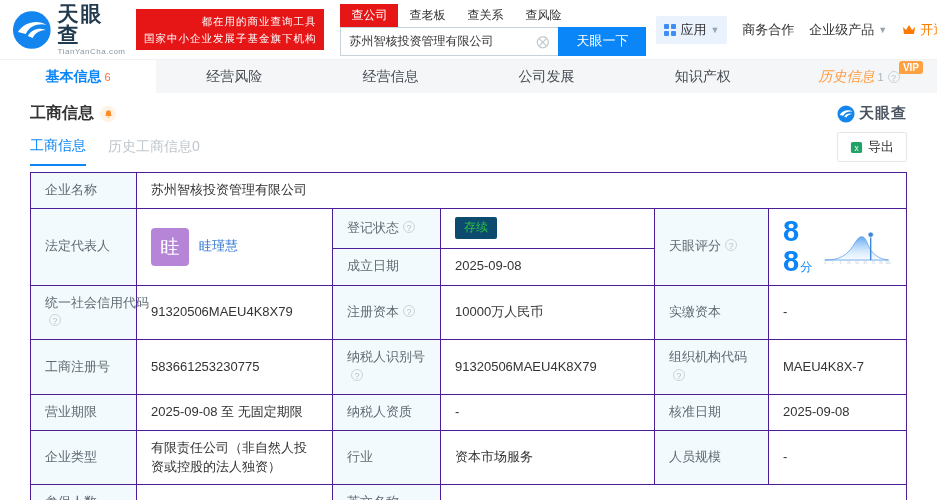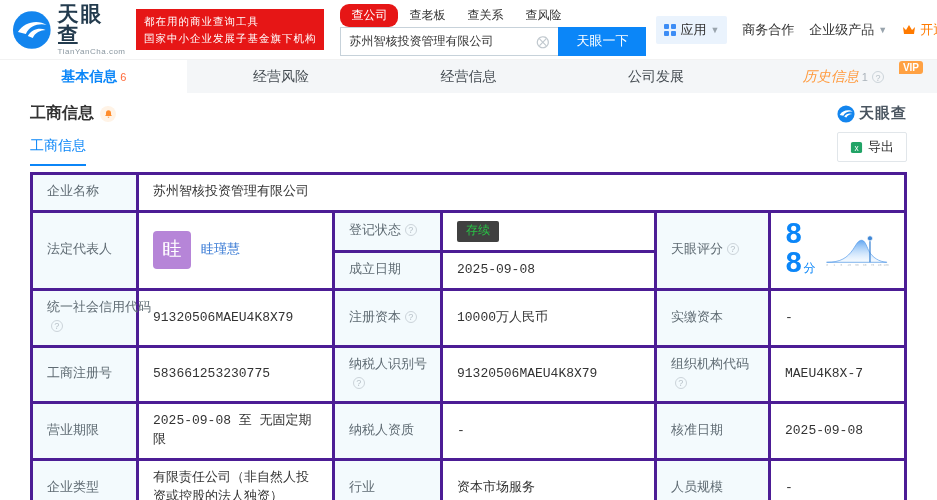--- a/index.html
+++ b/index.html
@@ -7,24 +7,24 @@
     font-family:"Liberation Sans","DejaVu Sans",sans-serif; color:#333; }
 
   
   .hdr { height:60px; display:flex; align-items:center; padding:0 12px; gap:10px;
          background:#fff; border-bottom:1px solid #f2f2f2; }
   .logo { display:flex; align-items:center; gap:6px; cursor:pointer; }
   .logo-txt { line-height:1; }
   .logo-name { font-size:21px; font-weight:bold; color:#233b4e; letter-spacing:2px; }
   .logo-dom { font-size:8px; color:#8a97a0; margin-top:3px; letter-spacing:.5px; }
   .slogan { background:#e61616; color:#fff; font-size:10.5px; line-height:1.6;
-            padding:4px 8px; text-align:left; white-space:nowrap; letter-spacing:1px; }
+            padding:4px 8px; text-align:right; white-space:nowrap; letter-spacing:1px; }
   .search { margin-left:6px; }
   .s-tabs { display:flex; font-size:12px; }
-  .s-tab { padding:3px 11px; color:#333; cursor:pointer;border-radius:9px; }
+  .s-tab { padding:3px 11px; color:#333; cursor:pointer; }
   .s-tab.act { background:#e61616; color:#fff; }
   .s-row { display:flex; }
   .s-input { width:218px; height:29px; border:1px solid #c7d2da; border-right:none;
              padding:0 24px 0 8px; font-size:12px; color:#333; outline:none;
              font-family:inherit; }
   .s-clear { margin-left:-22px; width:22px; display:flex; align-items:center; color:#c0c8ce;
              font-size:13px; cursor:pointer; }
   .s-btn { width:88px; height:29px; background:#0b86f8; color:#fff; border:none;
            font-size:13px; cursor:pointer; font-family:inherit; }
   .menu { margin-left:auto; display:flex; align-items:center; gap:15px; font-size:13px;
@@ -60,28 +60,28 @@
   .sub-tab { font-size:14px; margin-right:22px; cursor:pointer; padding-bottom:9px; }
   .sub-tab.act { color:#0b86f8; border-bottom:2px solid #0b86f8; }
   .sub-tab.idle { color:#bfc7cd; }
   .export { margin-left:auto; display:flex; align-items:center; gap:5px; font-size:13px;
             color:#333; border:1px solid #e1e6ea; border-radius:2px; padding:5px 12px;
             cursor:pointer; background:#fff; margin-top:-8px; }
 
   
   table.info { width:877px; margin:6px 30px 0 30px; border-collapse:collapse;
                table-layout:fixed; font-size:13px; }
-  .info td { border:3px solid #4c1d95; padding:8px 14px; vertical-align:middle;
-             line-height:1.45; word-break:break-all;font-family:Liberation Mono, monospace; }
+  .info td { border:1px solid #4c1d95; padding:8px 14px; vertical-align:middle;
+             line-height:1.45; word-break:break-all; }
   .info td.lbl { background:#f3fafd; color:#5f6b73; word-break:keep-all; }
   .info td.val { color:#333; }
   .q { display:inline-block; width:12px; height:12px; border:1px solid #ccd4da;
        border-radius:50%; color:#b9c2c9; font-size:9px; line-height:12px; text-align:center;
        margin-left:4px; vertical-align:1px; cursor:pointer; }
-  .badge-ok { display:inline-block; background:#404040; color:#28c445; font-size:12px;
+  .badge-ok { display:inline-block; background:#0c4a6e; color:#28c445; font-size:12px;
               padding:2px 9px; border-radius:2px; }
   .rep { display:flex; align-items:center; gap:10px; }
   .avatar { width:38px; height:38px; border-radius:4px; background:#b685d8; color:#fff;
             font-size:19px; display:flex; align-items:center; justify-content:center;
             cursor:pointer; }
   a.lnk { color:#3a7bd5; text-decoration:none; cursor:pointer; }
   .score-cell { display:flex; align-items:center; gap:8px; }
   .score-num { font-size:29px; font-weight:bold; color:#0b86f8; line-height:1; }
   .score-unit { font-size:12px; color:#0b86f8; margin-left:1px; }
 </style>
@@ -152,20 +152,23 @@
     <span class="cnt">6</span>
   </div>
   <div class="nav-tab">
     <span>经营风险</span>
   </div>
   <div class="nav-tab">
     <span>经营信息</span>
   </div>
   <div class="nav-tab">
     <span>公司发展</span>
+  </div>
+  <div class="nav-tab">
+    <span>知识产权</span>
   </div>
   <div class="nav-tab">
     <span class="vip-badge">VIP</span>
     <span class="hist">历史信息</span>
     <span class="cnt-gray">1</span>
     <span class="q">?</span>
   </div>
 </div>
 
 <div class="sec">
@@ -181,20 +184,21 @@
       <circle cx="20" cy="20" r="19" fill="#1385ee"></circle>
       <path d="M6 22 C12 12, 26 9, 35 15 C28 13, 18 15, 14 24 Z" fill="#fff"></path>
       <path d="M16 26 C20 19, 28 17, 34 20 C29 20, 23 23, 21 28 Z" fill="#fff"></path>
     </svg>
     <span class="wm-txt">天眼查</span>
   </div>
 </div>
 
 <div class="sub">
   <div class="sub-tab act">工商信息</div>
+  <div class="sub-tab idle">历史工商信息0</div>
   <div class="export">
     <svg width="13" height="13" viewBox="0 0 14 14">
       <rect x="1" y="1" width="12" height="12" rx="2" fill="#21a366"></rect>
       <text x="7" y="10.5" font-size="9" fill="#fff" text-anchor="middle" font-family="sans-serif">x</text>
     </svg>
     <span>导出</span>
   </div>
 </div>
 
 <table class="info">

